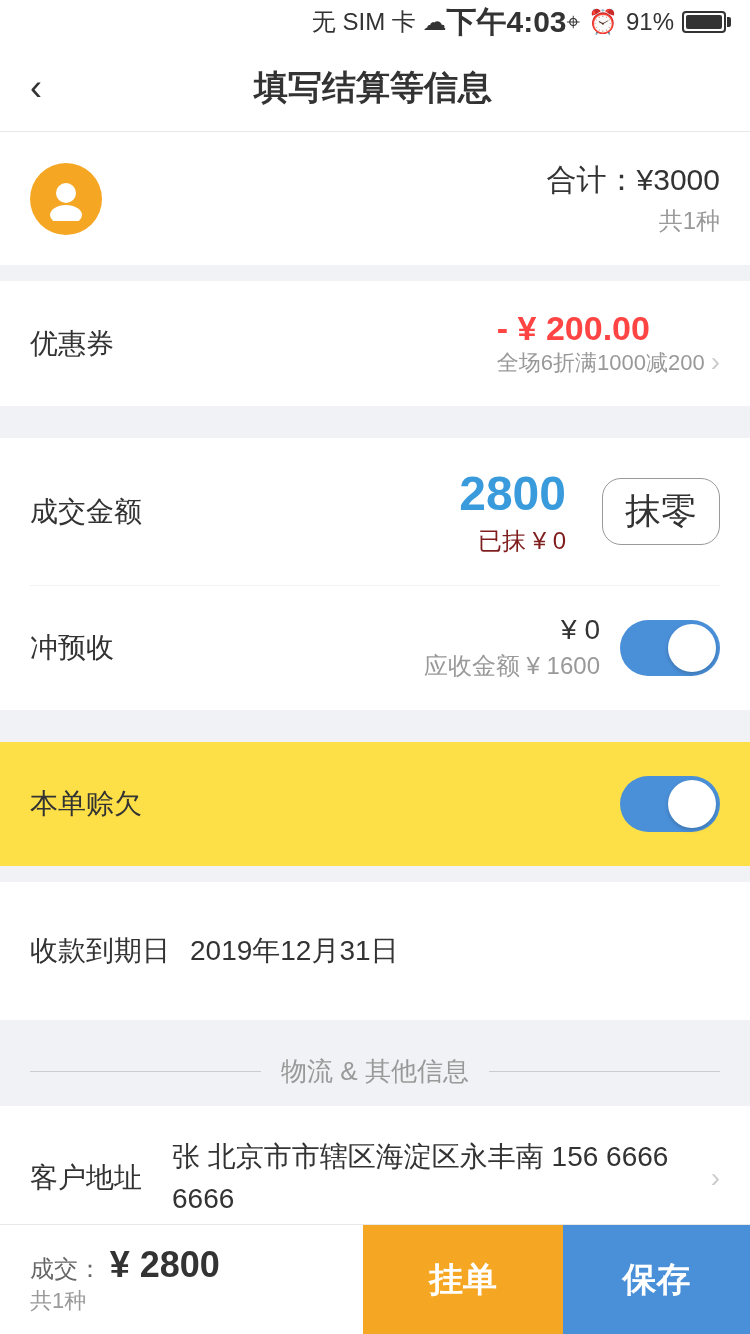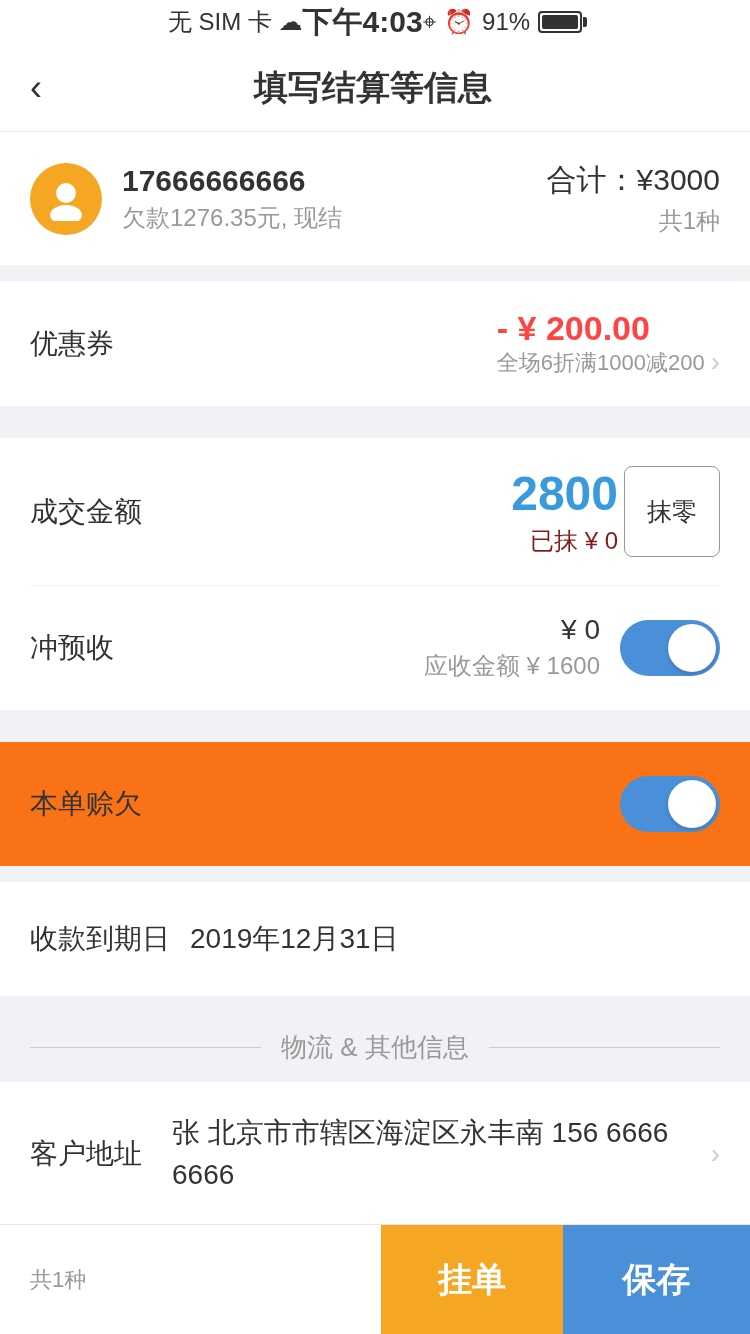--- a/index.html
+++ b/index.html
@@ -13,21 +13,21 @@
       font-size: 28px;
       position: relative;
     }
 
     
     .status-bar {
       height: 44px;
       background: #fff;
       display: flex;
       align-items: center;
-      justify-content: center;
+      justify-content: flex-end;
       padding: 0 24px;
       font-size: 24px;
       font-weight: 500;
     }
     .status-left { display: flex; align-items: center; gap: 10px; }
     .status-center { font-size: 30px; font-weight: 600; }
     .status-right { display: flex; align-items: center; gap: 8px; font-size: 24px; }
     .battery-icon {
       width: 44px; height: 22px; border: 2px solid #333; border-radius: 4px;
       position: relative; display: inline-flex; align-items: center;
@@ -141,28 +141,29 @@
     .deal-amount-row {
       display: flex;
       align-items: center;
       justify-content: space-between;
       padding: 28px 0;
       border-bottom: 1px solid #f0f2f5;
     }
     .deal-label { font-size: 28px; color: #333; }
     .deal-right {
       display: flex;
-      gap: 6px;
+      align-items: center;
+      gap: 36px;
     }
     .deal-number { font-size: 48px; font-weight: 700; color: #3a9bdc; }
     .round-btn {
       border: 1.5px solid #999;
-      border-radius: 8px;
+      border-radius: 19px;
       padding: 8px 22px;
-      font-size: 25px;
+      font-size: 36px;
       color: #333;
       background: #fff;
       cursor: pointer;
     }
     .deal-sub {
       font-size: 24px;
       color: #7f1d1d;
       text-align: right;
       margin-top: 4px;
     }
@@ -202,42 +203,42 @@
       background: #fff;
       border-radius: 50%;
       position: absolute;
       top: 4px;
       right: 4px;
       box-shadow: 0 2px 4px rgba(0,0,0,0.2);
     }
 
     
     .debt-section {
-      background: #f97316;
+      background: #fde047;
       padding: 0 30px;
       margin-top: 16px;
     }
     .debt-row {
       display: flex;
       align-items: center;
       justify-content: space-between;
       padding: 34px 0;
     }
     .debt-label { font-size: 28px; color: #333; }
 
     
     .due-section {
       background: #fff;
       padding: 0 30px;
       margin-top: 16px;
     }
     .due-row {
       display: flex;
       align-items: center;
-      padding: 38px 0;
+      padding: 50px 0;
     }
     .due-label { font-size: 28px; color: #333; margin-right: 20px; }
     .due-date { font-size: 28px; color: #333; }
 
     
     .logistics-sep {
       margin-top: 16px;
       background: #f0f2f5;
       height: 70px;
       display: flex;
@@ -290,21 +291,21 @@
       border-top: 1px solid #e8e8e8;
     }
     .bottom-summary {
       flex: 1;
       padding: 0 30px;
     }
     .bottom-deal { font-size: 24px; color: #666; }
     .bottom-amount { font-size: 36px; font-weight: 700; color: #333; }
     .bottom-count { font-size: 22px; color: #999; }
     .btn-hold {
-      width: 182px;
+      width: 200px;
       height: 110px;
       background: #f5a623;
       display: flex;
       align-items: center;
       justify-content: center;
       font-size: 34px;
       color: #fff;
       font-weight: 600;
       cursor: pointer;
       flex-shrink: 0;
@@ -348,24 +349,20 @@
 
 <div class="content">
 
   <div class="customer-card">
     <div class="customer-left">
       <div class="avatar">
         <svg viewBox="0 0 44 44" fill="white" xmlns="http://www.w3.org/2000/svg">
           <circle cx="22" cy="16" r="10"></circle>
           <ellipse cx="22" cy="38" rx="16" ry="10"></ellipse>
         </svg>
-      </div>
-      <div class="customer-info">
-        <div class="customer-phone">17666666666</div>
-        <div class="customer-sub">欠款1276.35元, 现结</div>
       </div>
     </div>
     <div class="customer-right">
       <div class="total-amount">合计：¥3000</div>
       <div class="total-count">共1种</div>
     </div>
   </div>
 
   <div class="coupon-row">
     <div class="coupon-label">优惠券</div>
@@ -437,17 +434,21 @@
       <div class="address-label">客户地址</div>
       <div class="address-value">张 北京市市辖区海淀区永丰南 156 6666 6666</div>
       <div class="chevron-right">›</div>
     </div>
   </div>
 
 </div>
 
 <div class="bottom-bar">
   <div class="bottom-summary">
+    <div>
+      <span class="bottom-deal">成交：</span>
+      <span class="bottom-amount">¥ 2800</span>
+    </div>
     <div class="bottom-count">共1种</div>
   </div>
   <div class="btn-hold">挂单</div>
   <div class="btn-save">保存</div>
 </div>
 
 </body></html>

